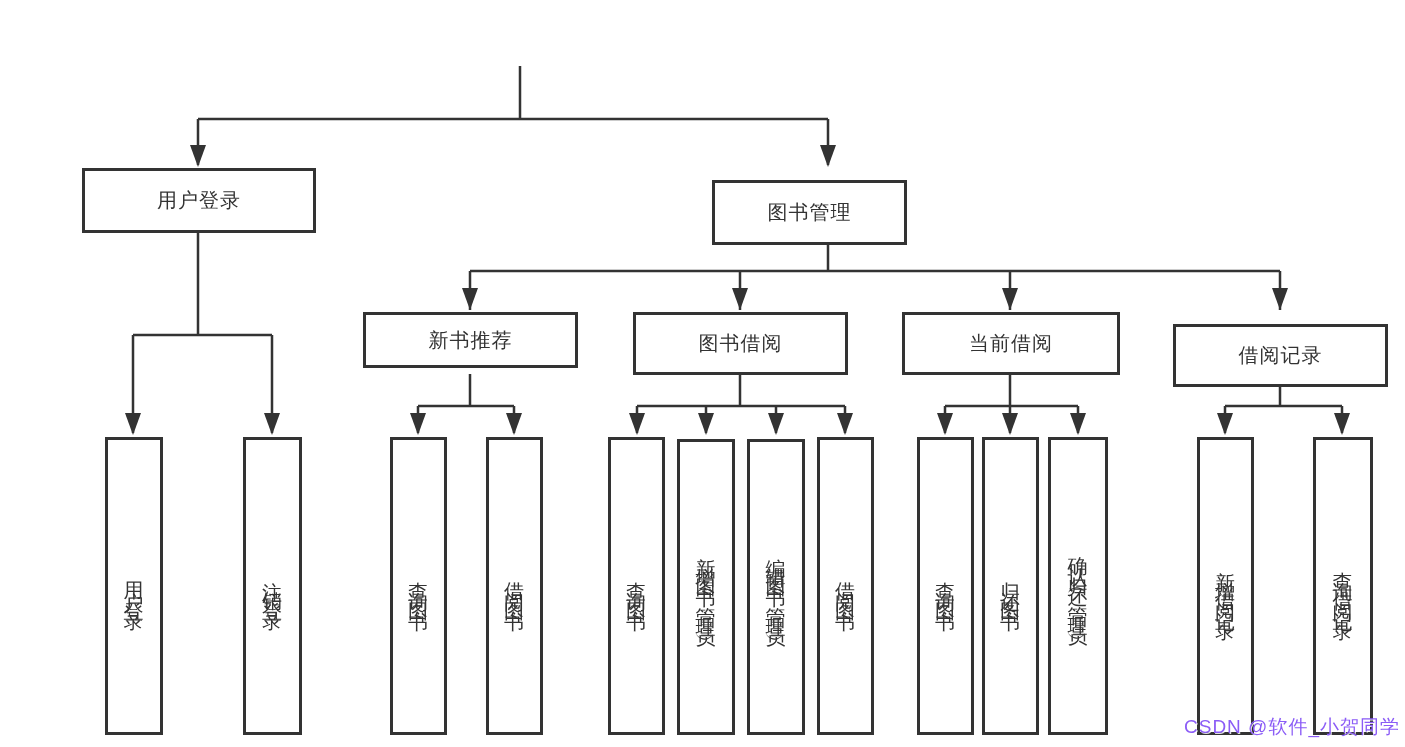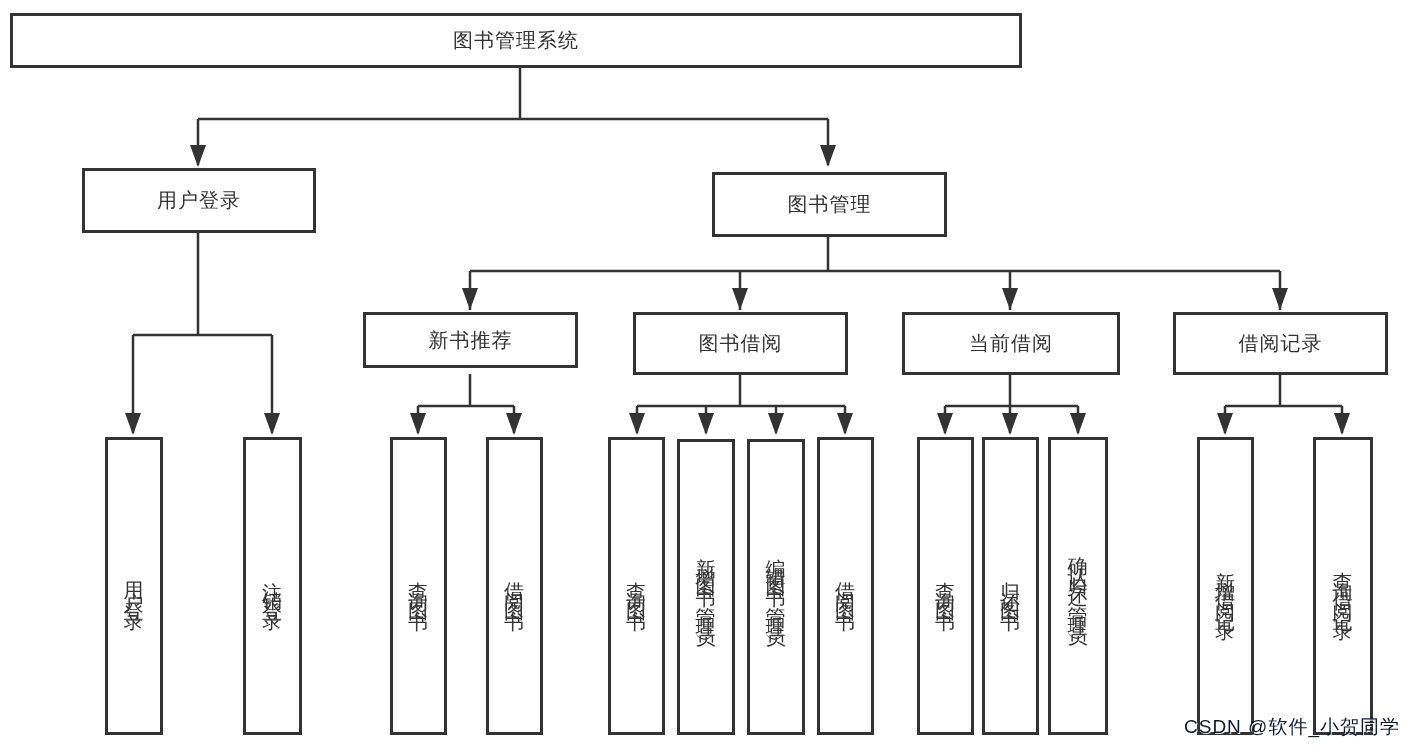--- a/index.html
+++ b/index.html
@@ -18,21 +18,21 @@
     border:3px solid #333333;display:flex;align-items:center;justify-content:center;
     z-index:2;
   }
   .vtext{
     writing-mode:vertical-rl;text-orientation:mixed;
     font-size:20px;color:#333333;letter-spacing:10px;line-height:1;
     white-space:nowrap;
   }
   .watermark{
     position:absolute;left:1184px;top:714px;z-index:3;
-    font-size:19px;color:#0f172a;letter-spacing:1px;white-space:nowrap;
+    font-size:19px;color:#8b5cf6;letter-spacing:1px;white-space:nowrap;
     text-shadow:1px 1px 0 rgba(255,255,255,0.85);
   }
 </style>
 </head>
 <body>
 
 <div class="canvas">
 
   <svg class="connectors" width="1405" height="747" viewBox="0 0 1405 747" aria-hidden="true">
     <path fill="none" stroke="#333333" stroke-width="2.5" d="
@@ -59,29 +59,28 @@
       <polygon points="768,413 784,413 776,435"></polygon>
       <polygon points="837,413 853,413 845,435"></polygon>
       <polygon points="937,413 953,413 945,435"></polygon>
       <polygon points="1002,413 1018,413 1010,435"></polygon>
       <polygon points="1070,413 1086,413 1078,435"></polygon>
       <polygon points="1217,413 1233,413 1225,435"></polygon>
       <polygon points="1334,413 1350,413 1342,435"></polygon>
     </g>
   </svg>
 
-  <div class="hbox" style="left:10px;top:13px;width:1012px;height:55px">图书管理系统</div>
 
   <div class="hbox" style="left:82px;top:168px;width:234px;height:65px">用户登录</div>
-  <div class="hbox" style="left:712px;top:172px;width:235px;height:65px">图书管理</div>
+  <div class="hbox" style="left:712px;top:180px;width:195px;height:65px">图书管理</div>
 
   <div class="hbox" style="left:363px;top:312px;width:215px;height:56px">新书推荐</div>
   <div class="hbox" style="left:902px;top:312px;width:218px;height:63px">当前借阅</div>
   <div class="hbox" style="left:633px;top:312px;width:215px;height:63px">图书借阅</div>
-  <div class="hbox" style="left:1173px;top:312px;width:215px;height:63px">借阅记录</div>
+  <div class="hbox" style="left:1173px;top:324px;width:215px;height:63px">借阅记录</div>
 
   <div class="vbox" style="left:105px;top:437px;width:58px;height:298px">
     <span class="vtext">用户登录</span>
   </div>
   <div class="vbox" style="left:243px;top:437px;width:59px;height:298px">
     <span class="vtext">注销登录</span>
   </div>
 
   <div class="vbox" style="left:390px;top:437px;width:57px;height:298px">
     <span class="vtext">查询图书</span>

